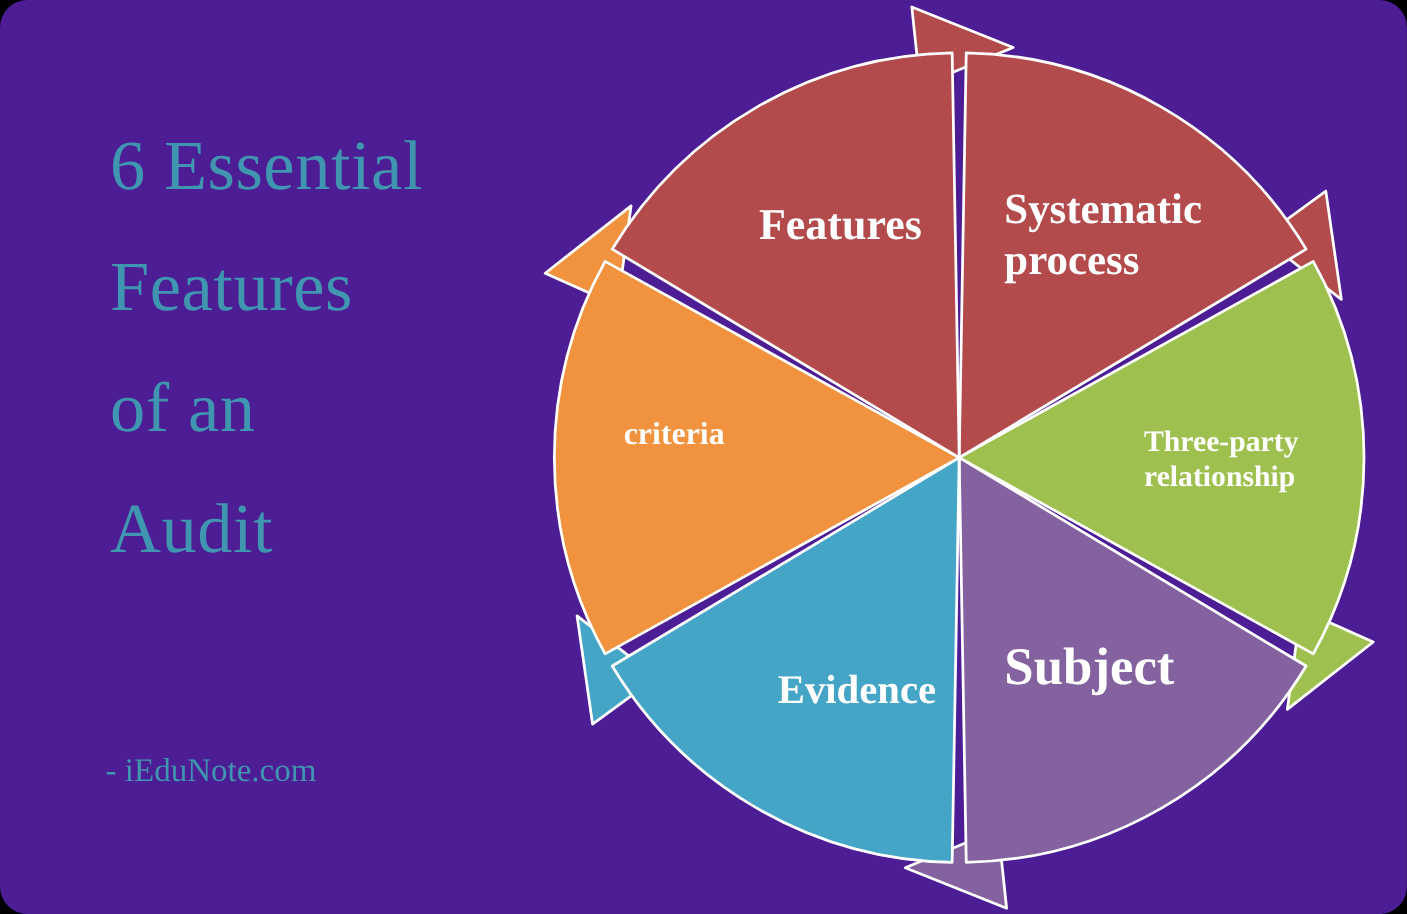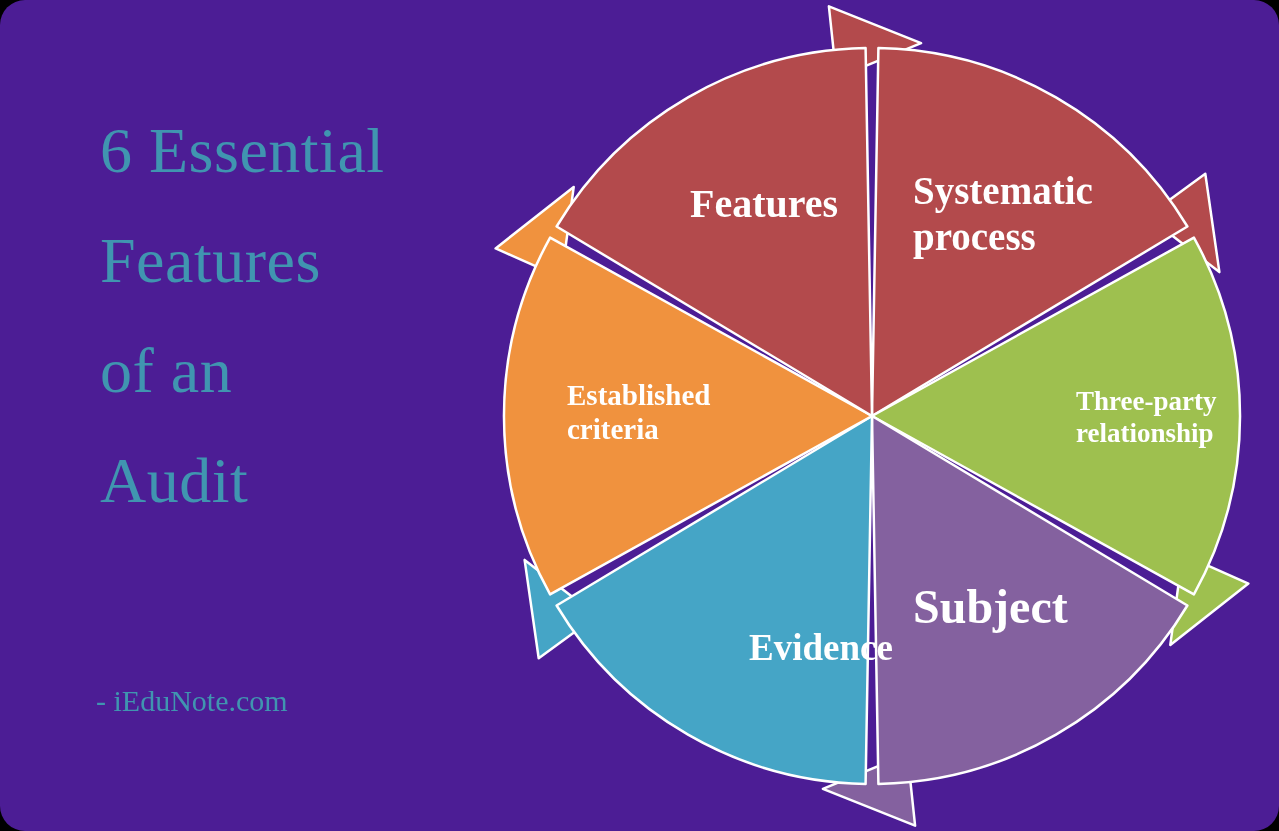--- a/index.html
+++ b/index.html
@@ -48,23 +48,23 @@
   .seg-label {
     position: absolute;
     color: #ffffff;
     font-weight: 700;
     line-height: 1.18;
     font-family: "Liberation Serif", serif;
     white-space: nowrap;
   }
   .seg-label span { display: block; }
   .label-systematic   { left: 913px;  top: 168px; font-size: 39px; }
-  .label-three-party  { left: 1076px; top: 386px; font-size: 27px; }
+  .label-three-party  { left: 1040px; top: 386px; font-size: 27px; }
   .label-subject      { left: 913px;  top: 580px; font-size: 48px; line-height: 1.12; }
-  .label-evidence     { left: 821px;  top: 606px; font-size: 37px; transform: translateX(-50%); margin-top: 20px; }
+  .label-evidence     { left: 779px;  top: 606px; font-size: 37px; transform: translateX(-50%); }
   .label-criteria     { left: 567px;  top: 378px; font-size: 29px; }
   .label-opinion      { left: 764px;  top: 180px; font-size: 40px; transform: translateX(-50%); }
 </style>
 </head>
 <body>
 
 <div class="stage">
 
   <div class="title">
     <div>6 Essential</div>
@@ -106,17 +106,16 @@
 
   <div class="seg-label label-subject">
     <span>Subject</span>
   </div>
 
   <div class="seg-label label-evidence">
     <span>Evidence</span>
   </div>
 
   <div class="seg-label label-criteria">
-    <span>Established</span>
     <span>criteria</span>
   </div>
 
 </div>
 
 </body></html>

